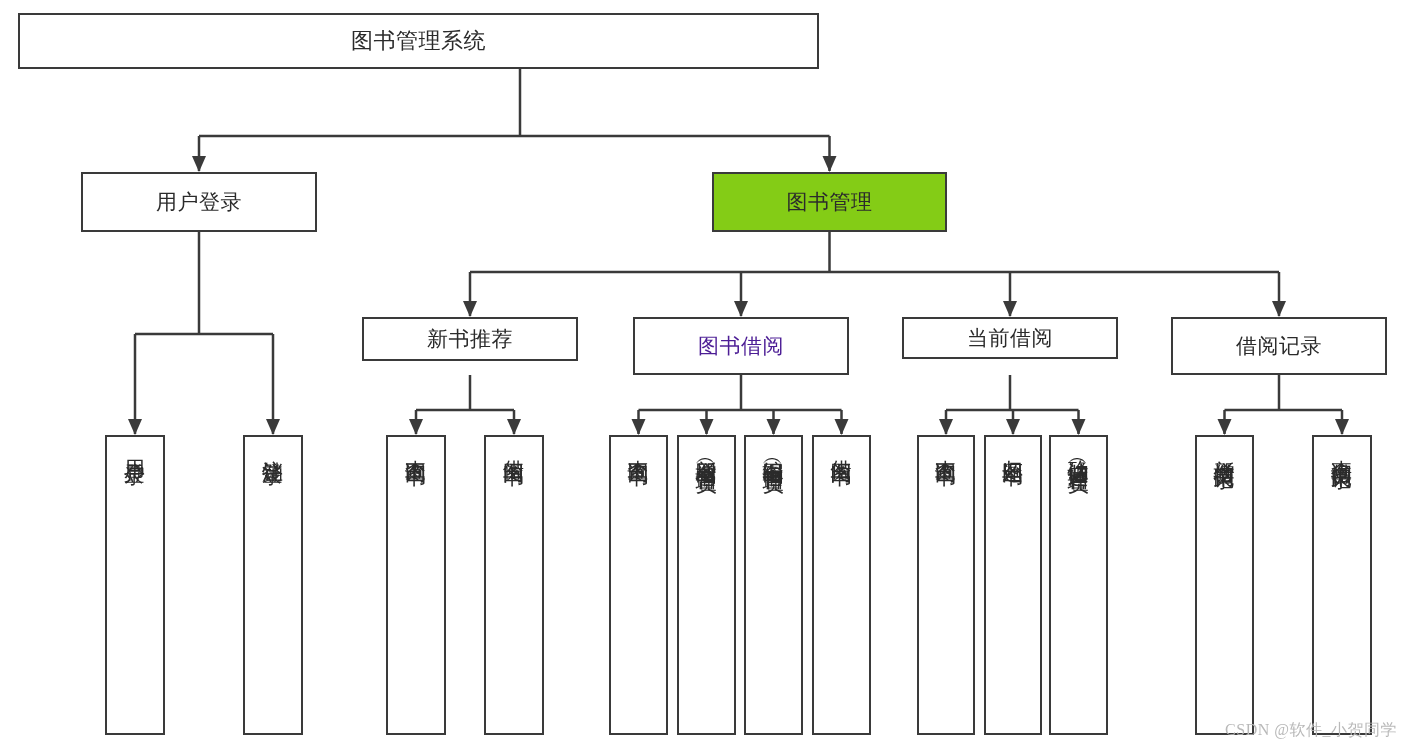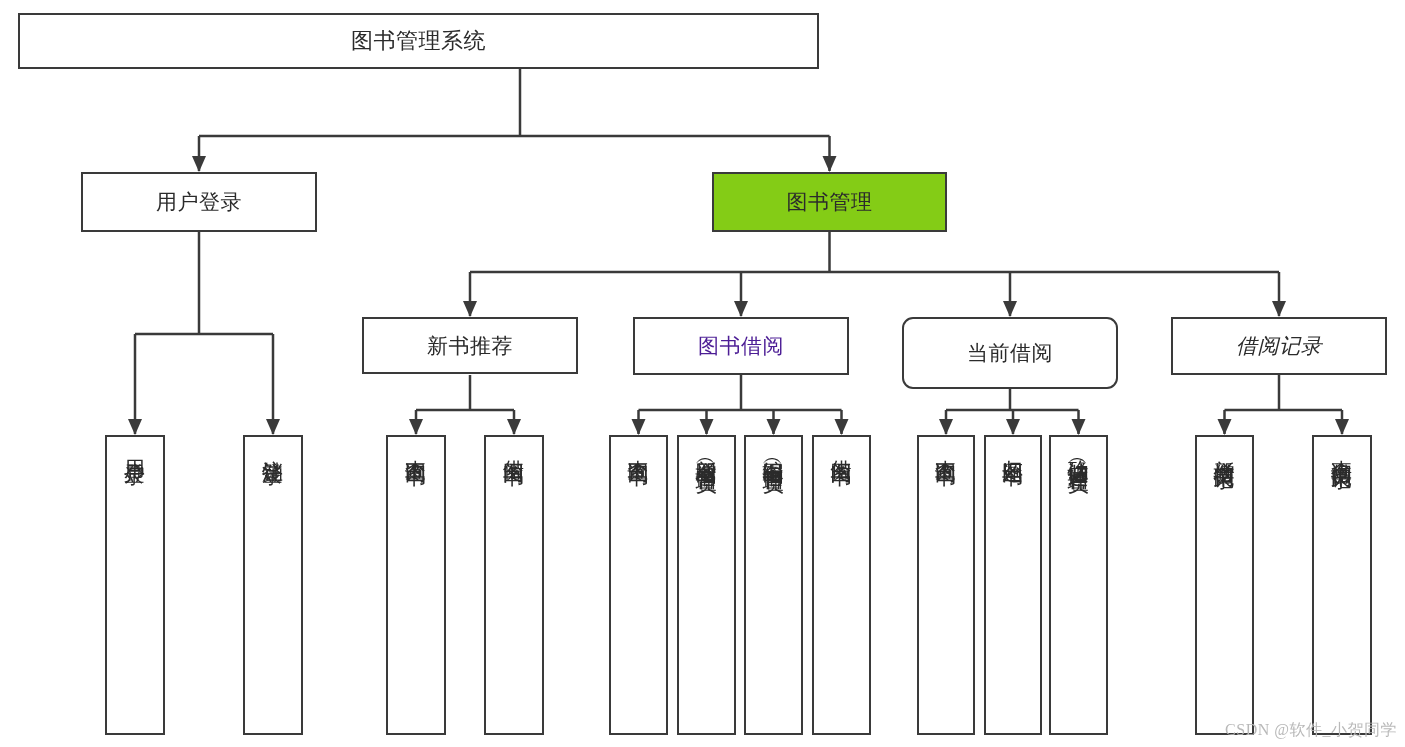--- a/index.html
+++ b/index.html
@@ -134,30 +134,30 @@
   <div id="nodes-layer">
       <div class="node horizontal root" style="left: 18px; top: 13px; width: 801px; height: 56px; border-color: rgb(58, 58, 58); background: rgb(255, 255, 255); color: rgb(43, 43, 43);">
         <span class="label">图书管理系统</span>
       </div>
       <div class="node horizontal" style="left: 81px; top: 172px; width: 236px; height: 60px; border-color: rgb(58, 58, 58); background: rgb(255, 255, 255); color: rgb(43, 43, 43);">
         <span class="label">用户登录</span>
       </div>
       <div class="node horizontal" style="left: 712px; top: 172px; width: 235px; height: 60px; border-color: rgb(58, 58, 58); background: #84cc16; color: rgb(43, 43, 43);">
         <span class="label">图书管理</span>
       </div>
-      <div class="node horizontal" style="left: 362px; top: 317px; width: 216px; height: 57px; border-color: rgb(58, 58, 58); background: rgb(255, 255, 255); color: rgb(43, 43, 43);">
+      <div class="node horizontal" style="left: 362px; top: 317px; width: 216px; height: 44px; border-color: rgb(58, 58, 58); background: rgb(255, 255, 255); color: rgb(43, 43, 43);">
         <span class="label">新书推荐</span>
       </div>
       <div class="node horizontal" style="left: 633px; top: 317px; width: 216px; height: 58px; border-color: rgb(58, 58, 58); background: rgb(255, 255, 255); color: #4c1d95;">
         <span class="label">图书借阅</span>
       </div>
-      <div class="node horizontal" style="left: 902px; top: 317px; width: 216px; height: 72px; border-color: rgb(58, 58, 58); background: rgb(255, 255, 255); color: rgb(43, 43, 43); border-radius: 11px;">
+      <div class="node horizontal" style="left: 902px; top: 317px; width: 216px; height: 42px; border-color: rgb(58, 58, 58); background: rgb(255, 255, 255); color: rgb(43, 43, 43);">
         <span class="label">当前借阅</span>
       </div>
-      <div class="node horizontal" style="left: 1171px; top: 317px; width: 216px; height: 58px; border-color: rgb(58, 58, 58); background: rgb(255, 255, 255); color: rgb(43, 43, 43); font-style: italic;">
+      <div class="node horizontal" style="left: 1171px; top: 317px; width: 216px; height: 58px; border-color: rgb(58, 58, 58); background: rgb(255, 255, 255); color: rgb(43, 43, 43);">
         <span class="label">借阅记录</span>
       </div>
       <div class="node vertical" style="left: 105px; top: 435px; width: 60px; height: 300px; border-color: rgb(58, 58, 58); background: rgb(255, 255, 255); color: rgb(43, 43, 43);">
         <span class="label">用户登录</span>
       </div>
       <div class="node vertical" style="left: 243px; top: 435px; width: 60px; height: 300px; border-color: rgb(58, 58, 58); background: rgb(255, 255, 255); color: rgb(43, 43, 43);">
         <span class="label">注销登录</span>
       </div>
       <div class="node vertical" style="left: 386px; top: 435px; width: 60px; height: 300px; border-color: rgb(58, 58, 58); background: rgb(255, 255, 255); color: rgb(43, 43, 43);">
         <span class="label">查询图书</span>

